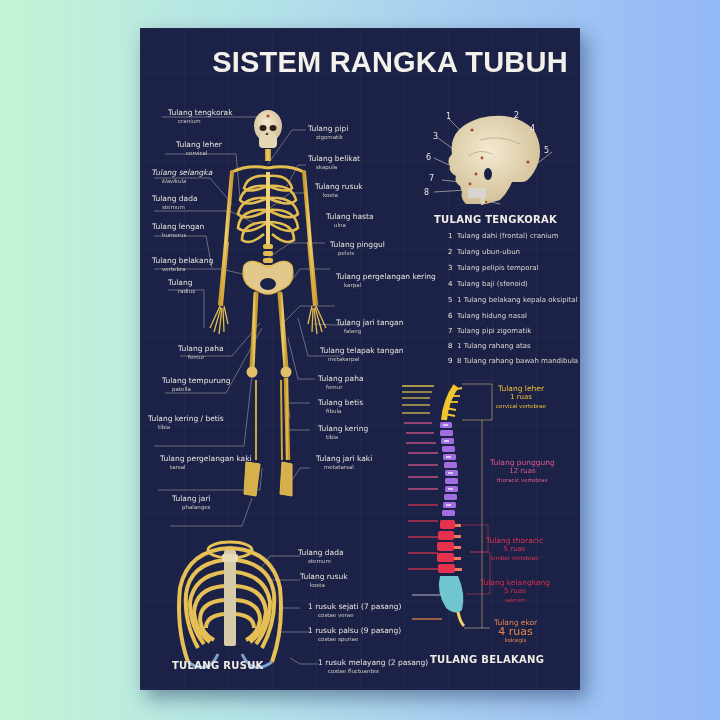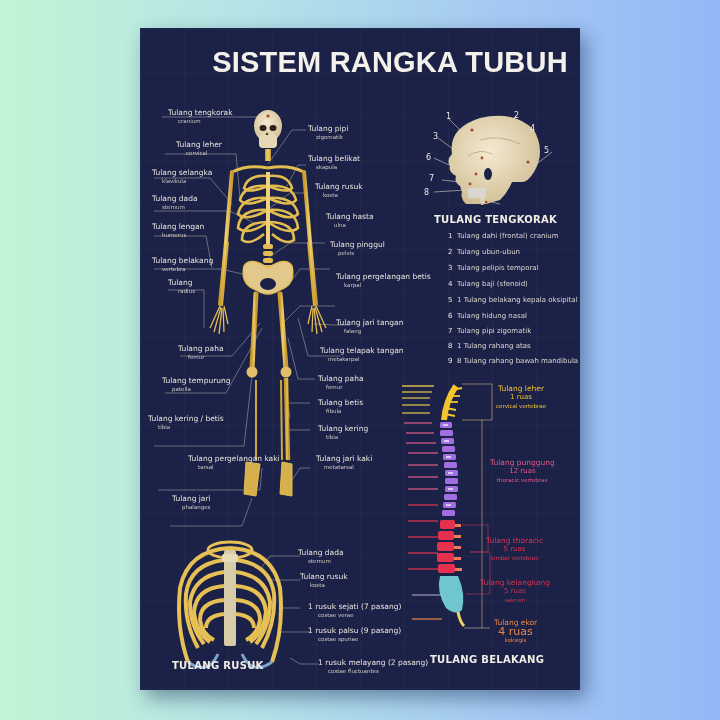--- a/index.html
+++ b/index.html
@@ -282,21 +282,21 @@
   </svg>
 
   <div class="lbl" style="left:28px;top:80px;">
     <span>Tulang tengkorak</span>
     <span class="sub">cranium</span>
   </div>
   <div class="lbl" style="left:36px;top:112px;">
     <span>Tulang leher</span>
     <span class="sub">cervical</span>
   </div>
-  <div class="lbl" style="left:12px;top:140px;">
+  <div class="lbl" style="left:12px;top:140px;font-style:italic;">
     <span>Tulang selangka</span>
     <span class="sub">klavikula</span>
   </div>
   <div class="lbl" style="left:12px;top:166px;">
     <span>Tulang dada</span>
     <span class="sub">sternum</span>
   </div>
   <div class="lbl" style="left:12px;top:194px;">
     <span>Tulang lengan</span>
     <span class="sub">humerus</span>
@@ -314,21 +314,21 @@
     <span class="sub">femur</span>
   </div>
   <div class="lbl" style="left:22px;top:348px;">
     <span>Tulang tempurung</span>
     <span class="sub">patella</span>
   </div>
   <div class="lbl" style="left:8px;top:386px;">
     <span>Tulang kering / betis</span>
     <span class="sub">tibia</span>
   </div>
-  <div class="lbl" style="left:20px;top:426px;margin-left:28px;">
+  <div class="lbl" style="left:20px;top:426px;">
     <span>Tulang pergelangan kaki</span>
     <span class="sub">tarsal</span>
   </div>
   <div class="lbl" style="left:32px;top:466px;">
     <span>Tulang jari</span>
     <span class="sub">phalanges</span>
   </div>
 
   <div class="lbl r" style="left:168px;top:96px;">
     <span>Tulang pipi</span>
@@ -344,21 +344,21 @@
   </div>
   <div class="lbl r" style="left:186px;top:184px;">
     <span>Tulang hasta</span>
     <span class="sub">ulna</span>
   </div>
   <div class="lbl r" style="left:190px;top:212px;">
     <span>Tulang pinggul</span>
     <span class="sub">pelvis</span>
   </div>
   <div class="lbl r" style="left:196px;top:244px;">
-    <span>Tulang pergelangan betis</span>
+    <span>Tulang pergelangan kering</span>
     <span class="sub">karpal</span>
   </div>
   <div class="lbl r" style="left:196px;top:290px;">
     <span>Tulang jari tangan</span>
     <span class="sub">falang</span>
   </div>
   <div class="lbl r" style="left:180px;top:318px;">
     <span>Tulang telapak tangan</span>
     <span class="sub">metakarpal</span>
   </div>

